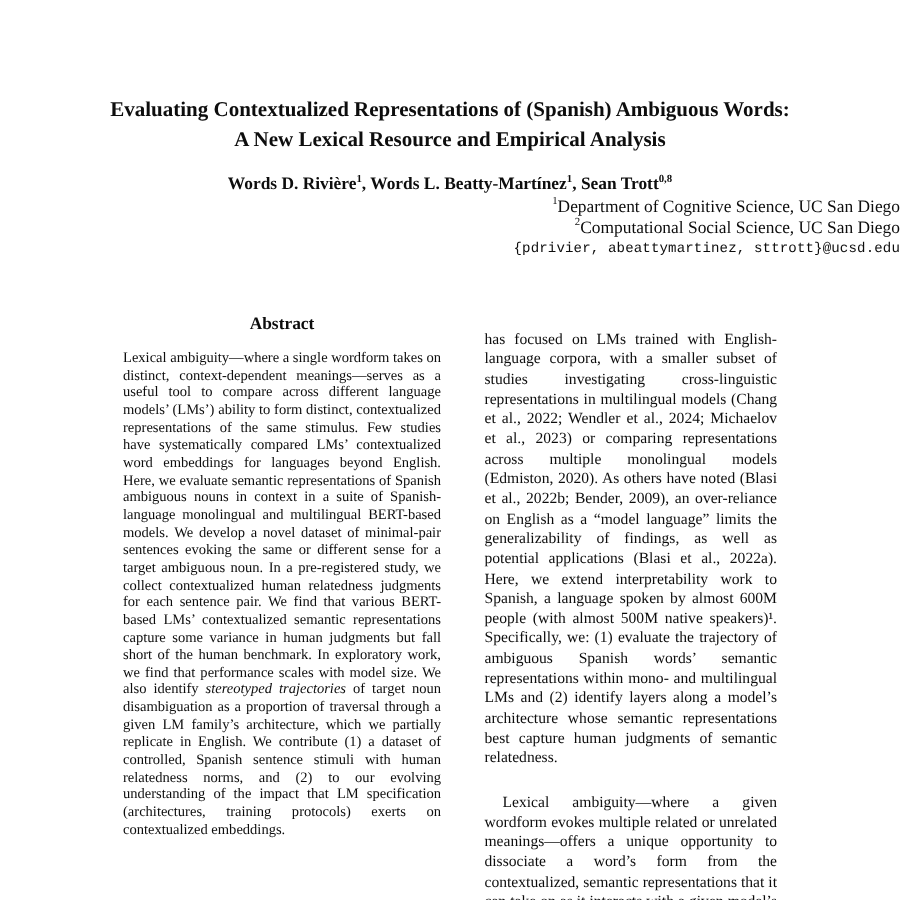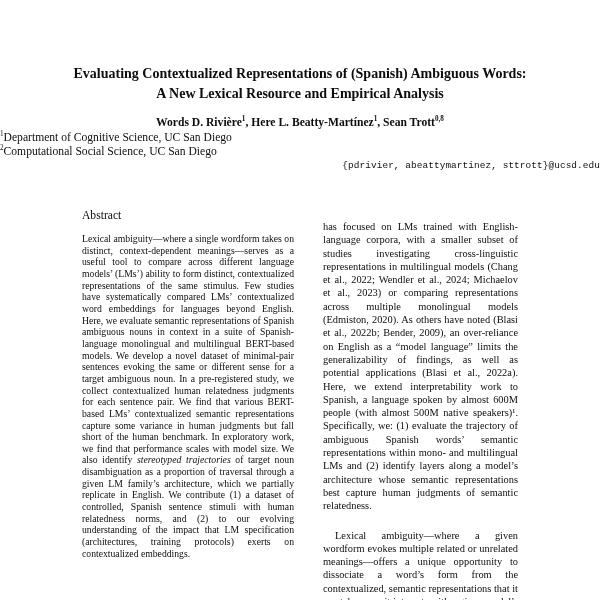--- a/index.html
+++ b/index.html
@@ -13,32 +13,32 @@
     position:absolute; top:64px; left:0; right:0;
     text-align:center; font-weight:700; font-size:14px; line-height:19.5px;
     white-space:nowrap;
   }
   .authors-line {
     position:absolute; top:116px; left:0; right:0;
     text-align:center; font-weight:700; font-size:11.6px; line-height:14px;
   }
   .affiliations {
     position:absolute; top:131px; left:0; right:0;
-    text-align:left; font-size:11.6px; line-height:14.2px;
+    text-align:right; font-size:11.6px; line-height:14.2px;
   }
   .email-line {
     position:absolute; top:160px; left:0; right:0;
     text-align:right;
     font-family:"Liberation Mono", "DejaVu Sans Mono", monospace;
     font-size:9.4px; letter-spacing:0.1px;
   }
   sup.auth-sup { font-size:62%; vertical-align:super; line-height:0; }
   .abstract-heading {
     position:absolute; top:209px; left:82px; width:212px;
-    text-align:left; font-weight:400; font-size:11.6px;
+    text-align:center; font-weight:700; font-size:11.6px;
   }
   .abstract-text {
     position:absolute; top:233px; left:82px; width:212px;
     font-size:9.7px; line-height:11.65px; text-align:justify;
     hyphens:auto; -webkit-hyphens:auto;
   }
   .intro-column {
     position:absolute; top:204px; left:307px; width:227px;
     font-size:10.4px; line-height:13.3px; text-align:justify;
     hyphens:auto; -webkit-hyphens:auto;
@@ -50,21 +50,21 @@
 </head>
 <body>
 
 <div class="page">
 
   <div class="paper-title">
     <div>Evaluating Contextualized Representations of (Spanish) Ambiguous Words:</div>
     <div>A New Lexical Resource and Empirical Analysis</div>
   </div>
 
-  <div class="authors-line"><span>Words D. Rivière</span><sup class="auth-sup">1</sup><span>, </span><span>Here L. Beatty-Martínez</span><sup class="auth-sup">1</sup><span>, </span><span>Sean Trott</span><sup class="auth-sup">0,8</sup></div>
+  <div class="authors-line"><span>Words D. Rivière</span><sup class="auth-sup">1</sup><span>, </span><span>Words L. Beatty-Martínez</span><sup class="auth-sup">1</sup><span>, </span><span>Sean Trott</span><sup class="auth-sup">0,8</sup></div>
 
   <div class="affiliations">
     <div><sup class="auth-sup">1</sup><span>Department of Cognitive Science, UC San Diego</span></div>
     <div><sup class="auth-sup">2</sup><span>Computational Social Science, UC San Diego</span></div>
   </div>
 
   <div class="email-line">{pdrivier, abeattymartinez, sttrott}@ucsd.edu</div>
 
   <div class="abstract-heading">Abstract</div>
 

